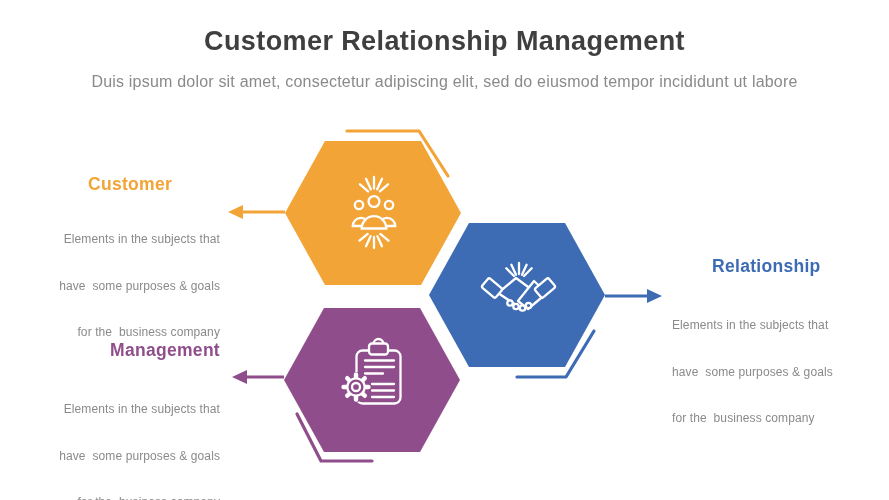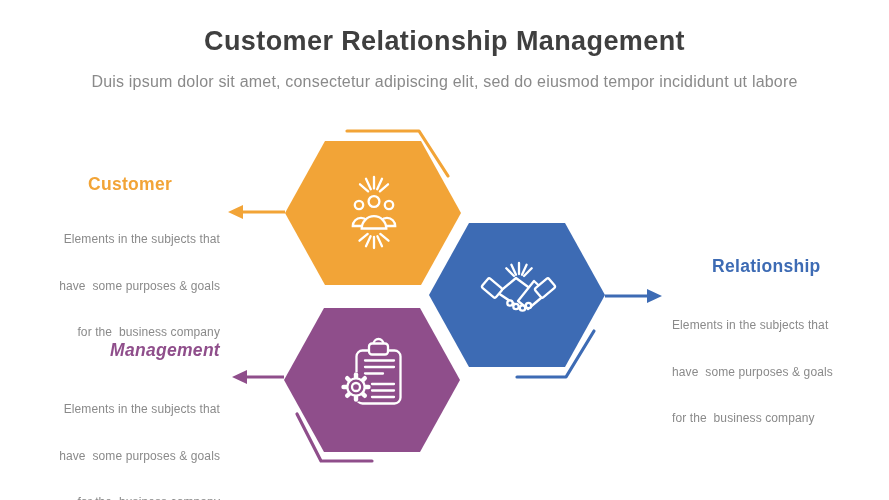--- a/index.html
+++ b/index.html
@@ -21,21 +21,21 @@
     font-size:17.5px;font-weight:700;letter-spacing:0.3px;line-height:20px;
   }
   .label-block .desc{
     font-size:12px;line-height:15.5px;letter-spacing:0.1px;white-space:pre;
   }
   .label-customer{left:40px;top:174px;width:180px;text-align:right;}
   .label-customer .heading{margin-bottom:7px;text-align:center;}
   .label-relationship{left:672px;top:256px;width:180px;text-align:left;}
   .label-relationship .heading{margin-bottom:11px;}
   .label-management{left:40px;top:340px;width:180px;text-align:right;}
-  .label-management .heading{margin-bottom:11px;font-style:italic;}
+  .label-management .heading{margin-bottom:11px;}
 </style>
 </head>
 <body>
 
 <div class="canvas">
 
   <svg class="diagram-svg" width="889" height="500" viewBox="0 0 889 500">
 
     <g>
       <polyline points="347,131 419,131 448,176" fill="none" stroke-width="3.2" stroke-linecap="round" stroke-linejoin="round" stroke="#F2A437"></polyline>

